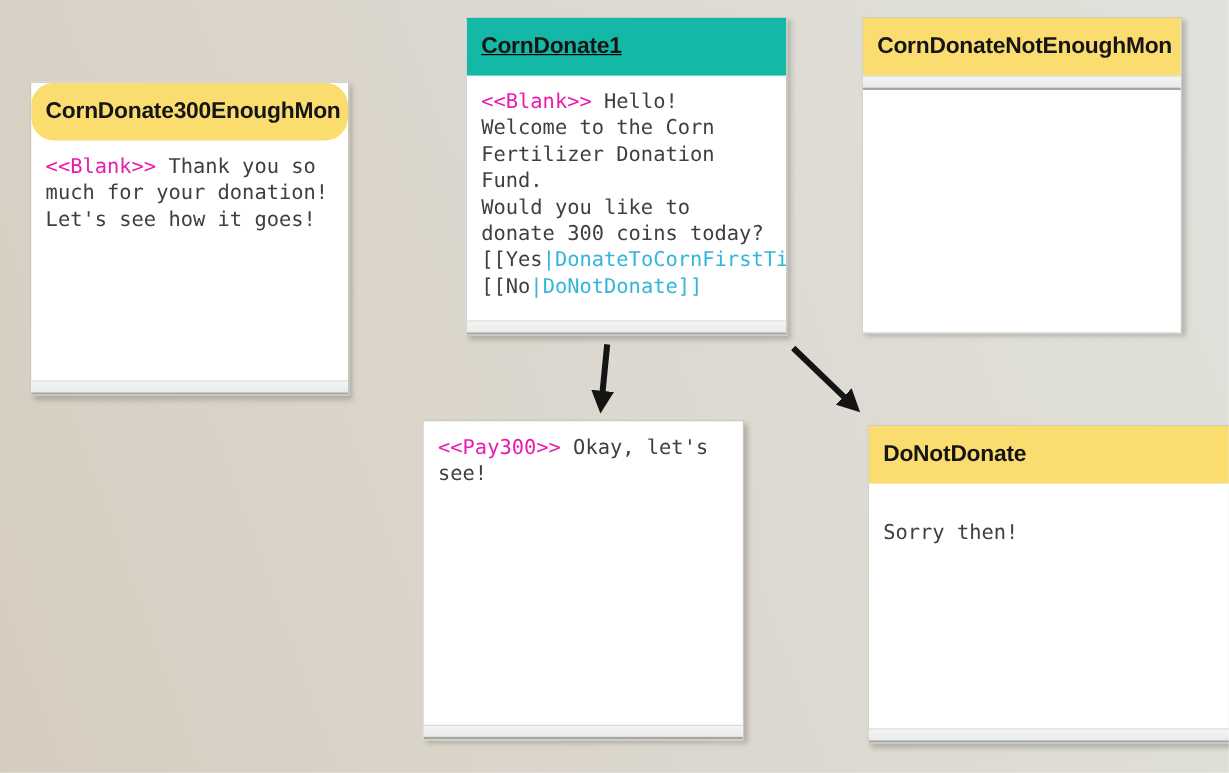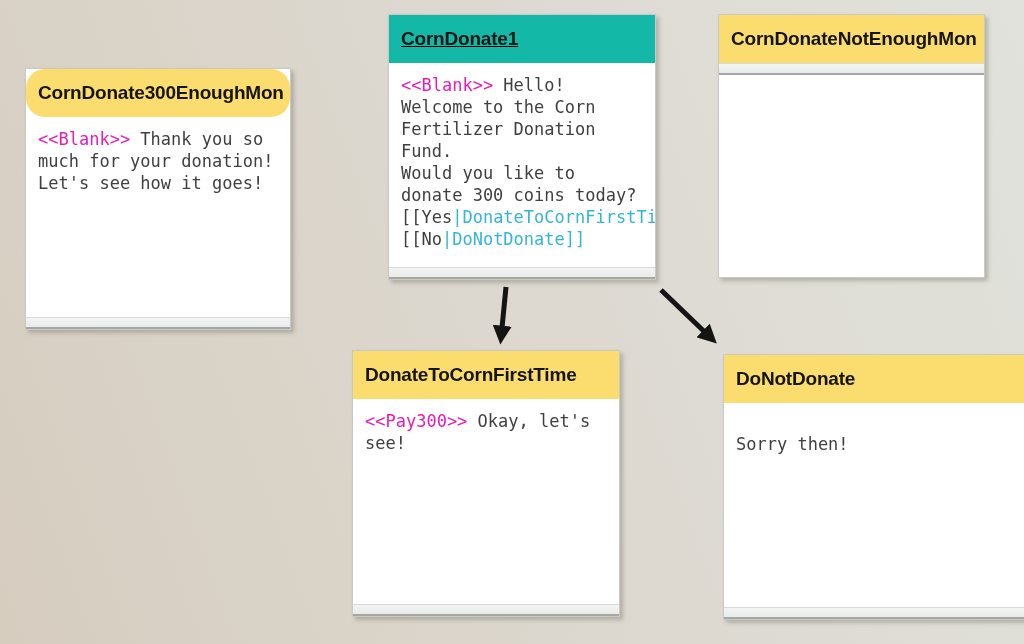--- a/index.html
+++ b/index.html
@@ -71,23 +71,20 @@
 </div>
 
 <div class="card" style="left:718px;top:14px;width:267px;height:264px;">
   <div class="card-header" style="background: rgb(251, 220, 110);">
     <span class="card-title">CornDonateNotEnoughMon</span>
   </div>
   <div class="card-footer"></div>
 </div>
 
 <div class="card" style="left:352px;top:350px;width:268px;height:267px;">
-  <div class="card-header" style="background: rgb(251, 220, 110);">
-    <span class="card-title">DonateToCornFirstTime</span>
-  </div>
   <div class="card-body"><span class="seg-macro">&lt;&lt;Pay300&gt;&gt;</span><span class="seg-plain"> Okay, let's see!</span></div>
   <div class="card-footer"></div>
 </div>
 
 <div class="card" style="left:723px;top:354px;width:318px;height:266px;gap:19px;">
   <div class="card-header" style="background: rgb(251, 220, 110);">
     <span class="card-title">DoNotDonate</span>
   </div>
   <div class="card-body"><span class="seg-plain">Sorry then!</span></div>
   <div class="card-footer"></div>

